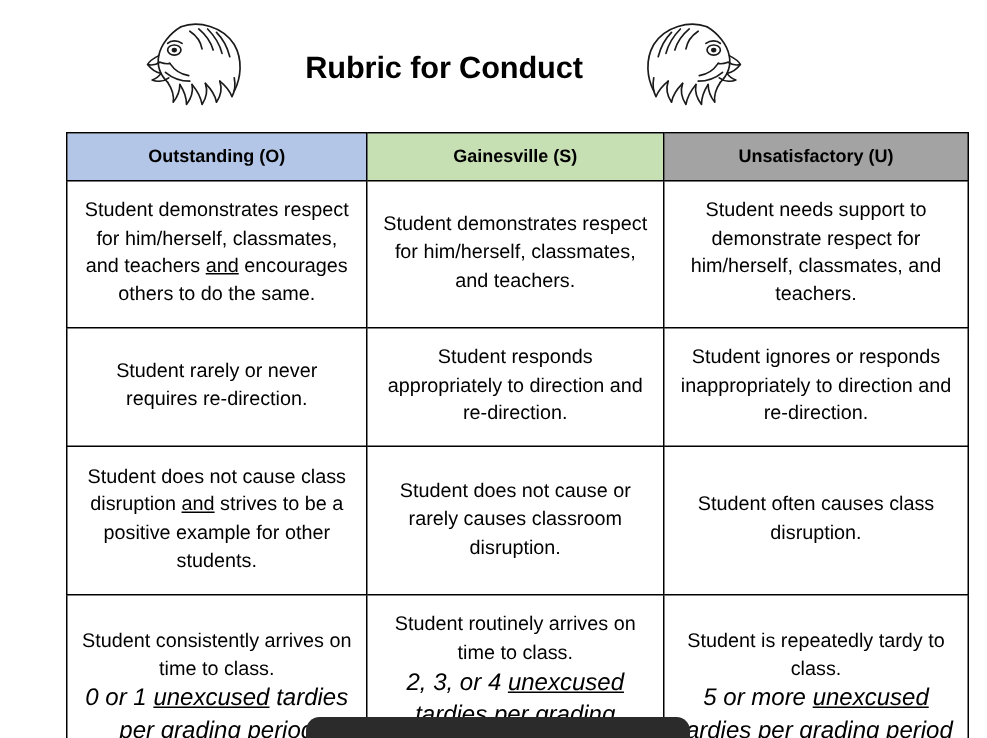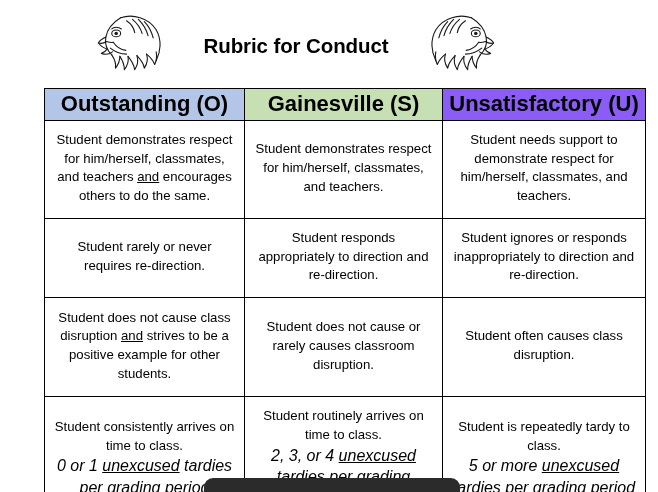--- a/index.html
+++ b/index.html
@@ -75,28 +75,28 @@
   .rubric col.c3 { width: 203px; }
 
   .rubric th, .rubric td {
     border: 1px solid #000000;
     text-align: center;
     vertical-align: middle;
     color: #000000;
   }
   .rubric th {
     height: 32px;
-    font-size: 22px;
+    font-size: 12px;
     font-weight: bold;
     padding: 2px 4px;
     line-height: 1.1;
   }
   th.h-o { background: #b3c6e7; }
   th.h-s { background: #c6e0b4; }
-  th.h-u { background: #8b5cf6; }
+  th.h-u { background: #a3a3a3; }
 
   .rubric td {
     padding: 10px 8px 12px 8px;
     font-size: 13.2px;
     line-height: 1.42;
     background: #ffffff;
   }
   tr.r1 td { height: 85px; }
   tr.r2 td { height: 74px; }
   tr.r3 td { height: 99px; }

